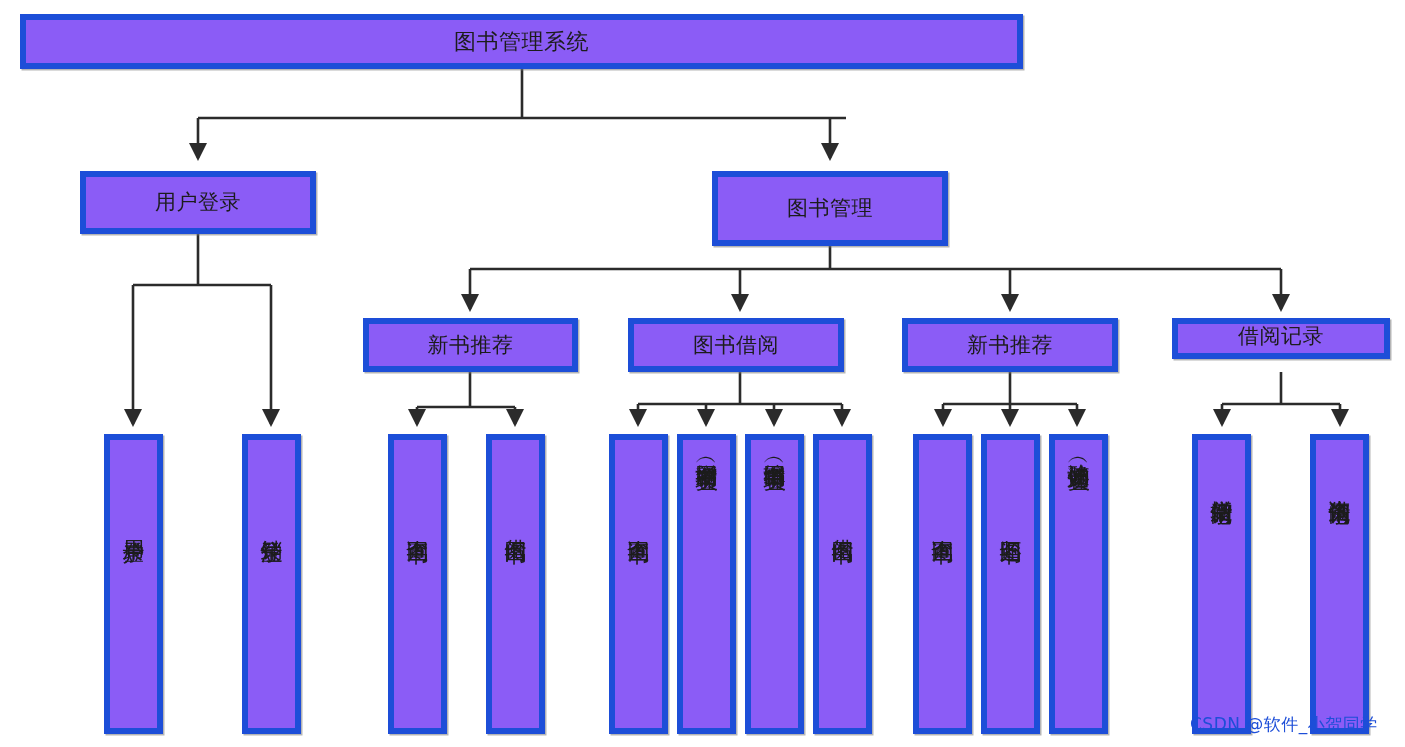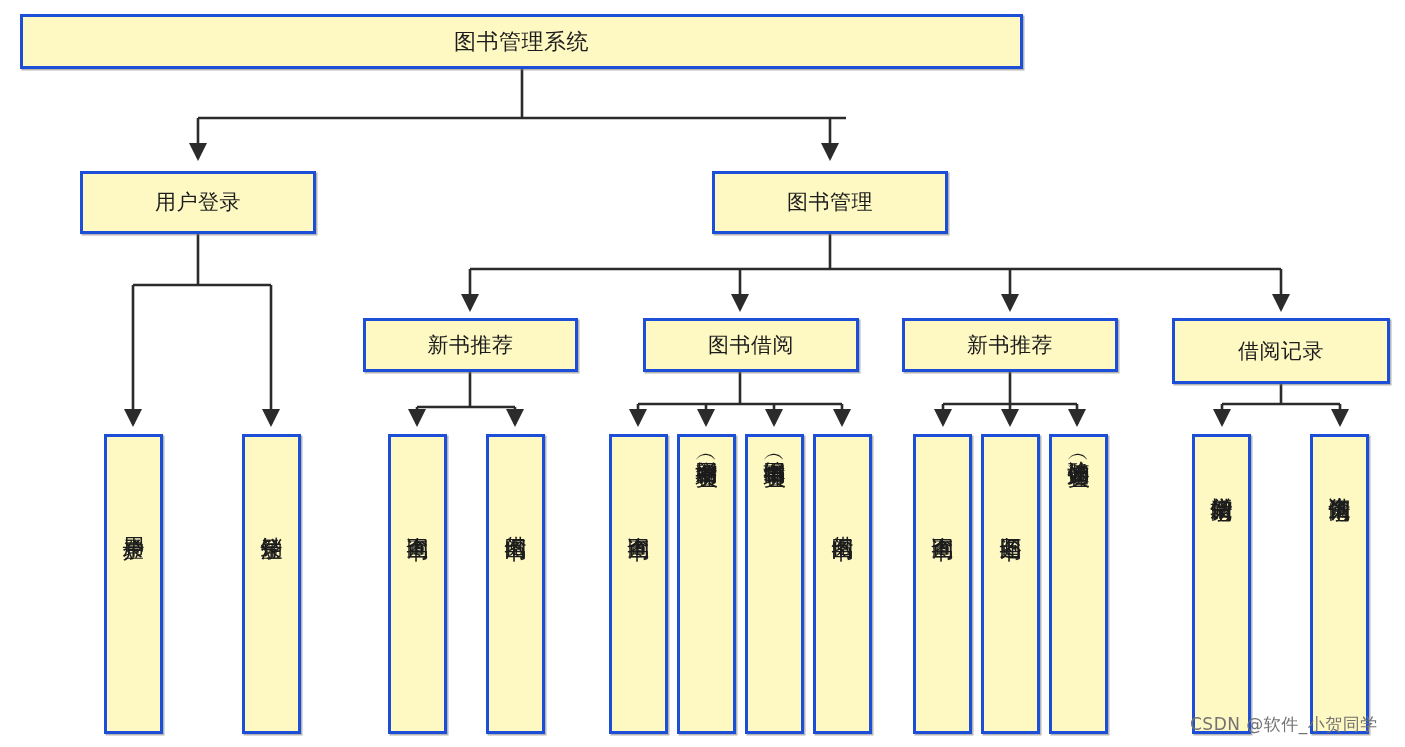--- a/index.html
+++ b/index.html
@@ -22,22 +22,22 @@
     position: absolute;
     left: 0;
     top: 0;
     width: 1405px;
     height: 747px;
     pointer-events: none;
   }
   .node {
     position: absolute;
     box-sizing: border-box;
-    background: #fef9c3;
-    border: 3px solid #1d4ed8;
+    background: #8b5cf6;
+    border: 6px solid #1d4ed8;
     box-shadow: 1.5px 1.5px 0 0 rgba(120,120,120,0.55);
     display: flex;
     align-items: center;
     justify-content: center;
     color: #1c1c1c;
   }
   .node .lbl {
     display: block;
     text-align: center;
     line-height: 1.15;
@@ -58,21 +58,21 @@
     writing-mode: vertical-rl;
     text-orientation: upright;
     font-size: 22px;
     line-height: 1.08;
     letter-spacing: 1px;
     white-space: nowrap;
   }
   .watermark {
     position: absolute;
     font-size: 17px;
-    color: #737373;
+    color: #1d4ed8;
     white-space: nowrap;
     letter-spacing: 0.5px;
   }
 </style>
 </head>
 <body>
 
 <div id="canvas">
 
   <svg id="wires" viewBox="0 0 1405 747" xmlns="http://www.w3.org/2000/svg">
@@ -125,34 +125,34 @@
     </g>
   </svg>
 
   <div class="node horiz root" style="left:20px; top:14px; width:1003px; height:55px;">
     <span class="lbl">图书管理系统</span>
   </div>
 
   <div class="node horiz" style="left:80px; top:171px; width:236px; height:63px;">
     <span class="lbl">用户登录</span>
   </div>
-  <div class="node horiz" style="left:712px; top:171px; width:236px; height:63px;">
+  <div class="node horiz" style="left:712px; top:171px; width:236px; height:75px;">
     <span class="lbl">图书管理</span>
   </div>
 
   <div class="node horiz" style="left:363px; top:318px; width:215px; height:54px;justify-content:center;">
     <span class="lbl">新书推荐</span>
   </div>
-  <div class="node horiz" style="left:643px; top:318px; width:216px; height:54px;">
+  <div class="node horiz" style="left:628px; top:318px; width:216px; height:54px;">
     <span class="lbl">图书借阅</span>
   </div>
   <div class="node horiz" style="left:902px; top:318px; width:216px; height:54px;">
     <span class="lbl">新书推荐</span>
   </div>
-  <div class="node horiz" style="left:1172px; top:318px; width:218px; height:66px;">
+  <div class="node horiz" style="left:1172px; top:318px; width:218px; height:41px;font-family:Liberation Mono, monospace;">
     <span class="lbl">借阅记录</span>
   </div>
 
   <div class="node vert" style="left:104px; top:434px; width:59px; height:300px; padding-top:82px;">
     <span class="lbl">用户登录</span>
   </div>
   <div class="node vert" style="left:242px; top:434px; width:59px; height:300px; padding-top:82px;">
     <span class="lbl">注销登录</span>
   </div>
 

